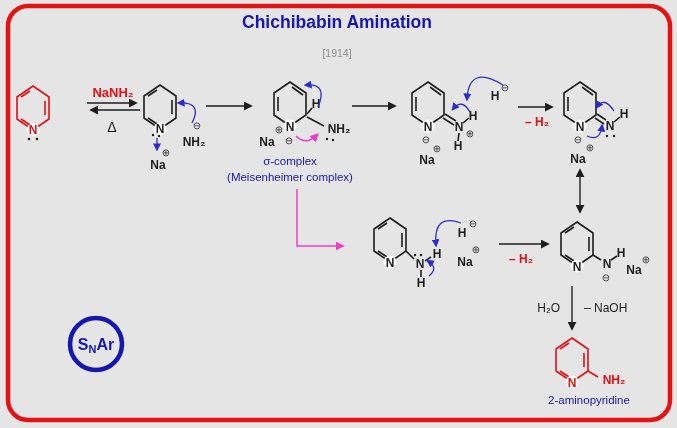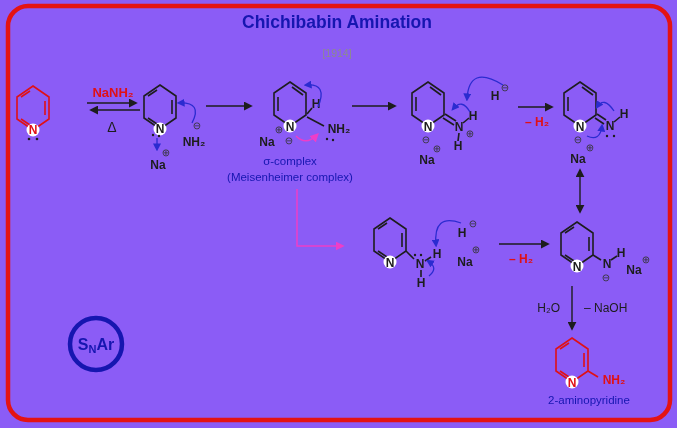--- a/index.html
+++ b/index.html
@@ -1,16 +1,16 @@
 <!DOCTYPE html>
 <html><head>
 <meta charset="utf-8">
 <style>
   html,body{margin:0;padding:0;background:#ffffff;}
-  .stage{position:relative;width:677px;height:428px;background:#8b5cf6;overflow:hidden;}
+  .stage{position:relative;width:677px;height:428px;background:#e5e5e5;overflow:hidden;}
   svg{position:absolute;left:0;top:0;font-family:"Liberation Sans", sans-serif;}
   text{fill:#1d1d1d;}
   .t-title{font-size:17.5px;font-weight:bold;fill:#1616b0;}
   .t-year{font-size:10.5px;fill:#8c8c8c;}
   .t-atom{font-size:12px;font-weight:bold;fill:#1d1d1d;}
   .t-atom-red{font-size:12px;font-weight:bold;fill:#e01015;}
   .t-chg{font-size:10px;fill:#333333;font-weight:normal;}
   .t-red{font-size:13px;font-weight:bold;fill:#e01015;}
   .t-red-sm{font-size:12px;font-weight:bold;fill:#e01015;}
   .t-blue{font-size:11.5px;fill:#1616b0;}

